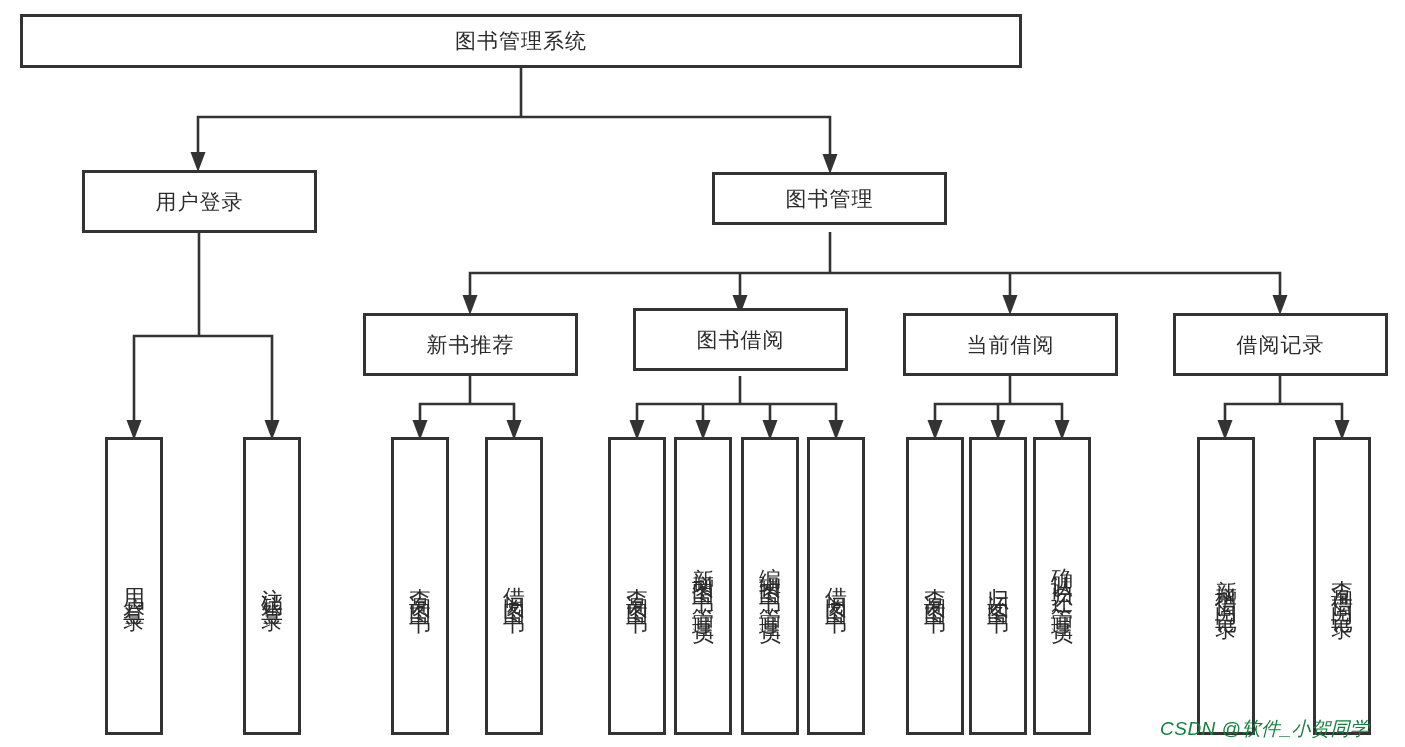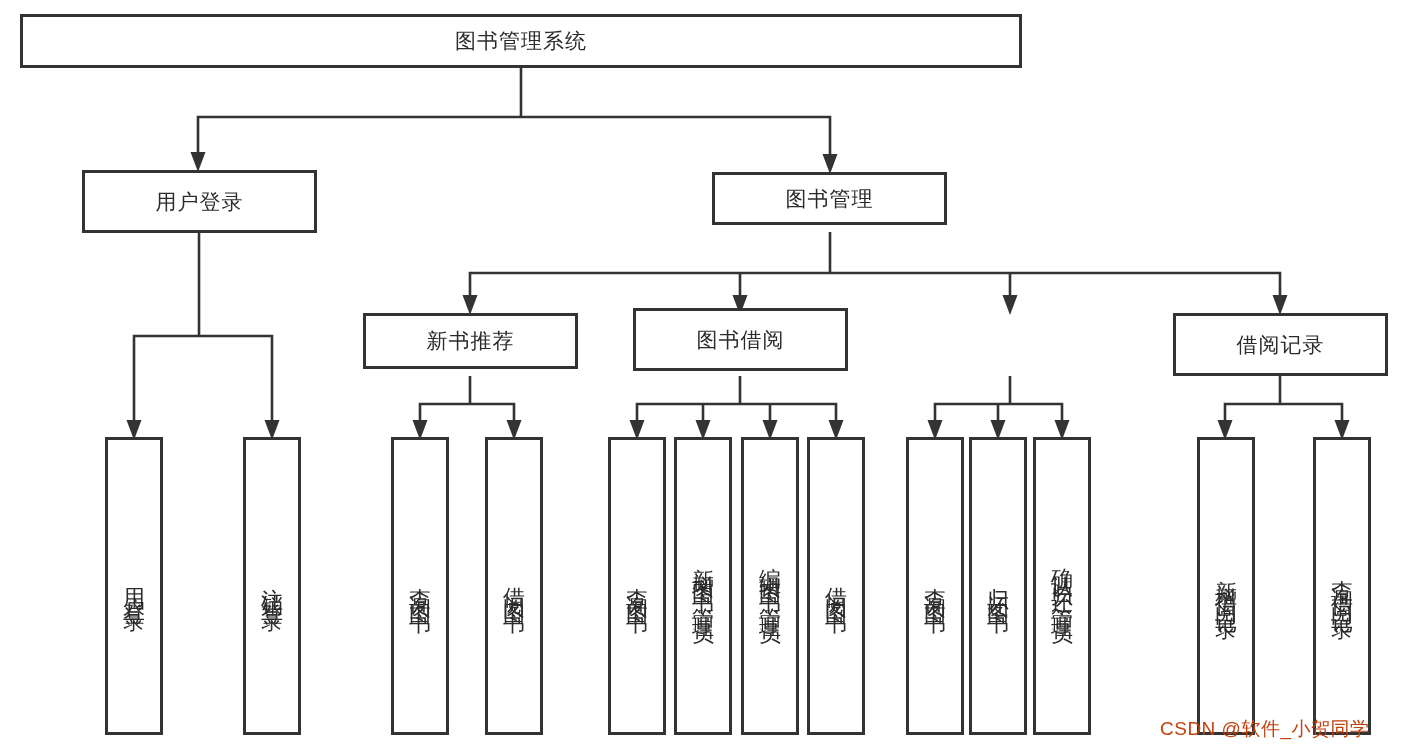--- a/index.html
+++ b/index.html
@@ -52,23 +52,24 @@
     font-size: 22px;
     letter-spacing: 8px;
     line-height: 1;
     white-space: nowrap;
   }
   .watermark {
     position: absolute;
     left: 1160px;
     top: 716px;
     font-size: 19px;
-    color: #c2410c;
+    color: #15803d;
     letter-spacing: 0.5px;
     white-space: nowrap;
+    font-style: italic;
   }
 </style>
 </head>
 <body>
 
 <div class="canvas">
 
   <svg class="wires" width="1405" height="747" viewBox="0 0 1405 747">
 
     <path d="M521 68 V118"></path>
@@ -125,25 +126,28 @@
     <span class="hlabel">图书管理系统</span>
   </div>
 
   <div class="box" style="left:82px; top:170px; width:235px; height:63px">
     <span class="hlabel">用户登录</span>
   </div>
   <div class="box" style="left:712px; top:172px; width:235px; height:53px">
     <span class="hlabel">图书管理</span>
   </div>
 
-  <div class="box" style="left:363px; top:313px; width:215px; height:56px">
+  <div class="box" style="left:363px; top:313px; width:215px; height:63px">
     <span class="hlabel">新书推荐</span>
   </div>
   <div class="box" style="left:633px; top:308px; width:215px; height:63px">
     <span class="hlabel">图书借阅</span>
+  </div>
+  <div class="box" style="left:903px; top:313px; width:215px; height:63px">
+    <span class="hlabel">当前借阅</span>
   </div>
   <div class="box" style="left:1173px; top:313px; width:215px; height:63px">
     <span class="hlabel">借阅记录</span>
   </div>
 
   <div class="box leaf" style="left:105px; top:437px; width:58px; height:298px">
     <span>用户登录</span>
   </div>
   <div class="box leaf" style="left:243px; top:437px; width:58px; height:298px">
     <span>注销登录</span>

